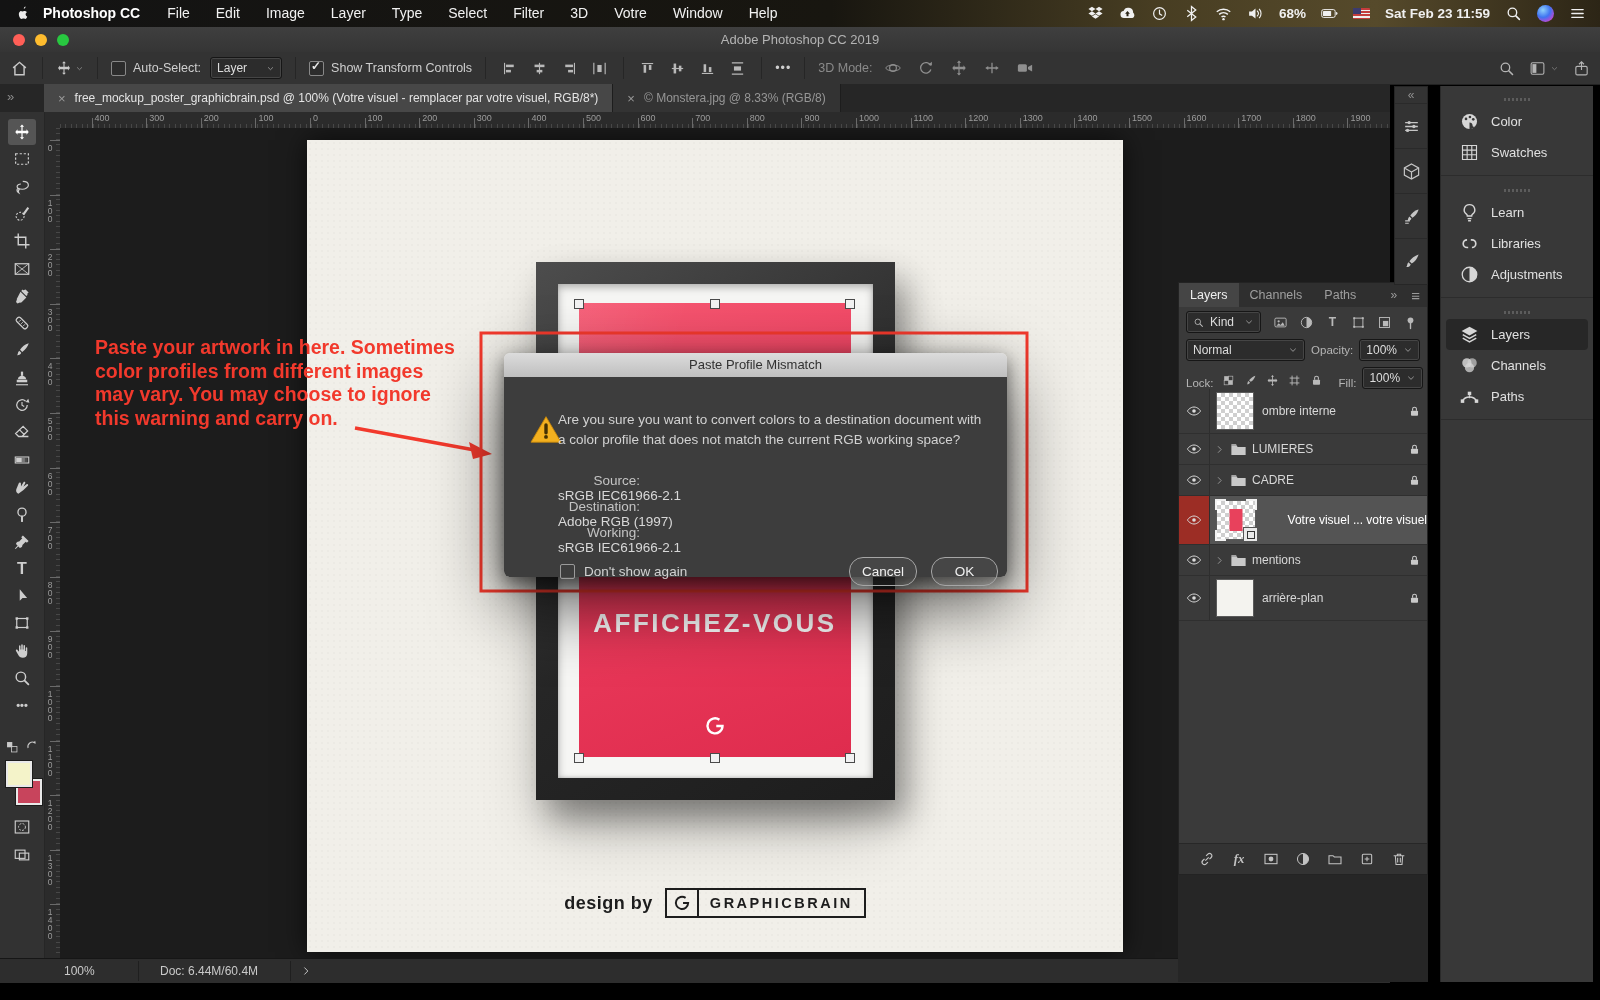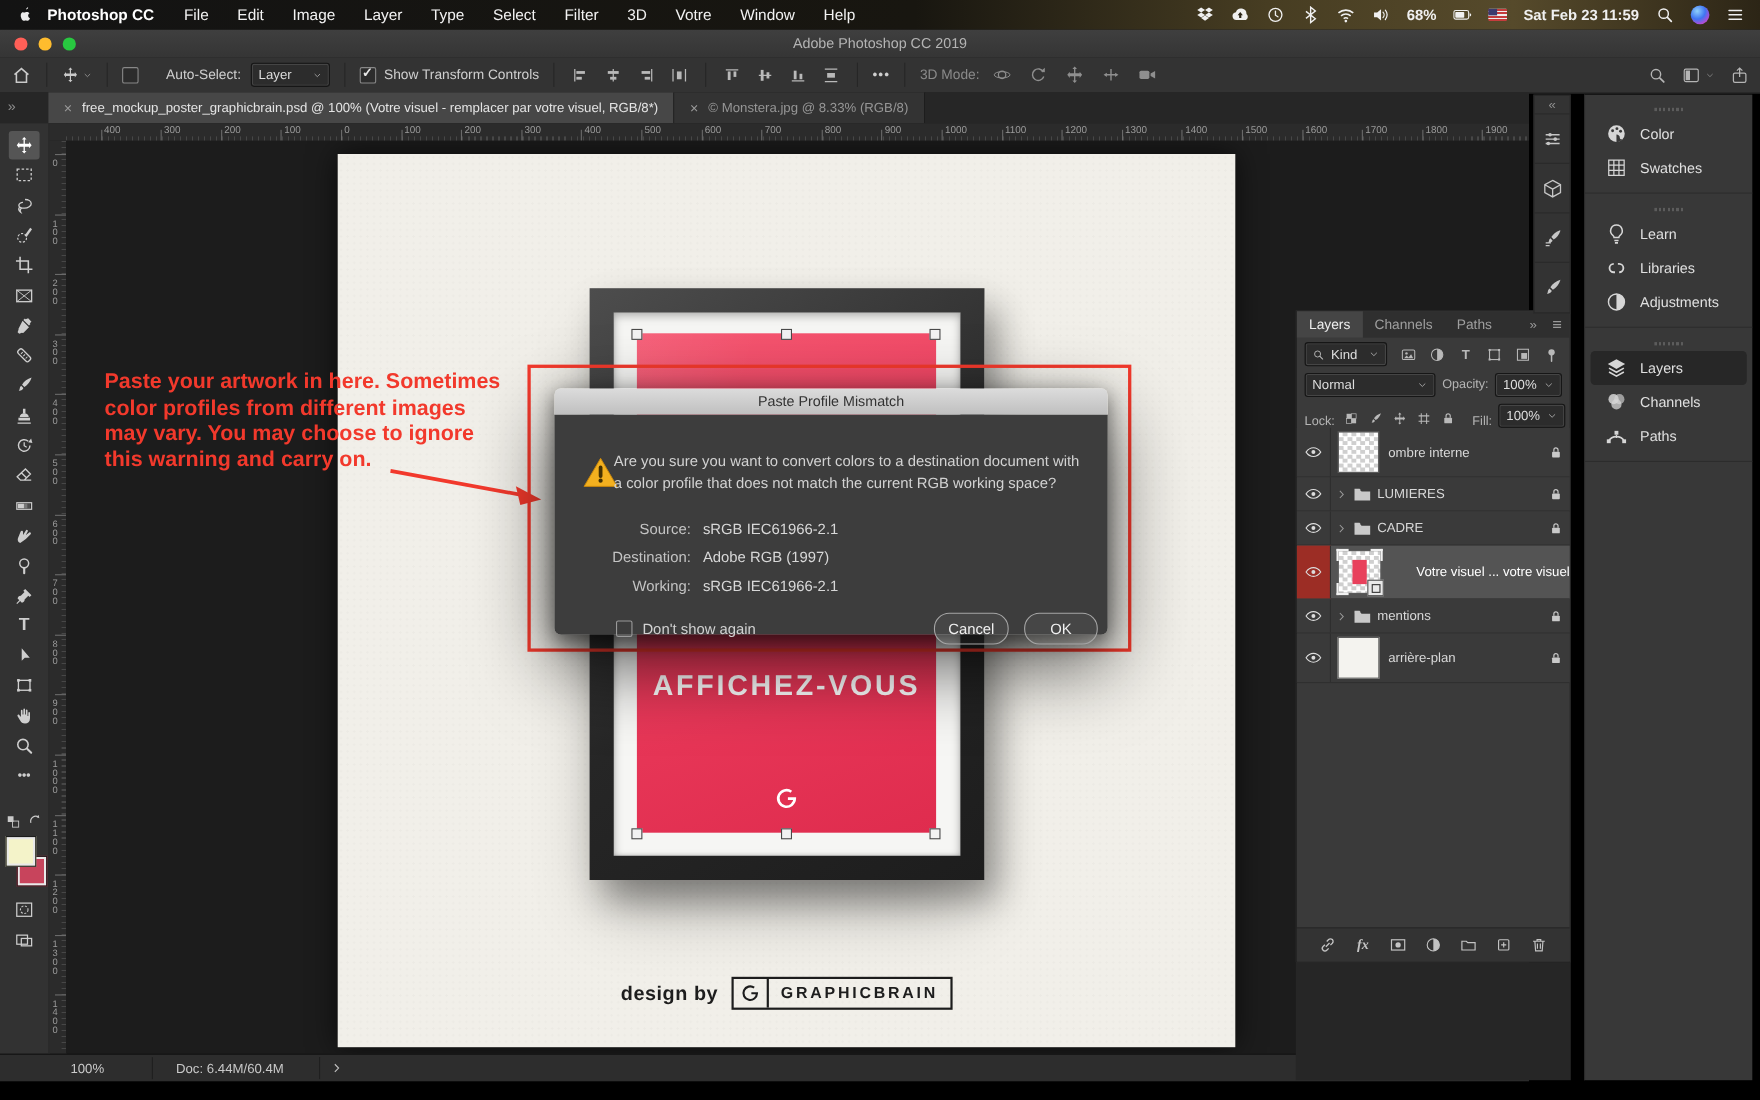--- a/index.html
+++ b/index.html
@@ -96,21 +96,21 @@
   #anno-text{left:95px;top:336px;width:400px;z-index:30;color:#f2392c;font-size:19.5px;font-weight:bold;line-height:23.5px;}
 
   
   #dialog{left:504px;top:353px;width:503px;height:224px;z-index:50;border-radius:6px;
     box-shadow:0 26px 70px rgba(0,0,0,.65), 0 6px 18px rgba(0,0,0,.5);}
   #dlg-title{height:24px;border-radius:6px 6px 0 0;background:linear-gradient(#dcdcdc,#bfbfbf);
     text-align:center;line-height:24px;font-size:13px;color:#323232;border-bottom:1px solid #9a9a9a;}
   #dlg-body{position:absolute;left:0;top:24px;right:0;bottom:0;background:#3d3d3d;border-radius:0 0 6px 6px;color:#d2d2d2;font-size:13.5px;}
   #dlg-warn{position:absolute;left:24px;top:36px;width:36px;height:34px;}
   #dlg-msg{position:absolute;left:54px;top:33px;line-height:19.5px;}
-  .dlg-row{position:absolute;left:42px;display:flex;gap:11px;}
+  .dlg-row{position:absolute;left:54px;display:flex;flex-direction:column;}
   .dlg-row .lab{width:82px;text-align:right;color:#c4c4c4;}
   .dlg-row .val{color:#d8d8d8;}
   #dlg-check{position:absolute;left:56px;top:187px;display:flex;align-items:center;gap:9px;}
   #dlg-check .cbx{background:transparent;border-color:#9a9a9a;}
   .dlg-btn{position:absolute;top:180px;height:27px;border-radius:14px;border:1.5px solid #a6a6a6;
     background:rgba(255,255,255,.05);color:#f0f0f0;font-size:13.5px;display:flex;align-items:center;justify-content:center;}
 
   
   #layerspanel{left:1178px;top:282px;width:250px;height:593px;background:#3a3a3a;border:1px solid #232323;box-sizing:border-box;z-index:20;}
   #lp-tabs{height:24px;background:#2f2f2f;display:flex;align-items:stretch;font-size:12.5px;color:#9f9f9f;}
@@ -261,21 +261,21 @@
               <path fill="currentColor" d="M12 2 9.2 5h2v5.2H6V8.2L3 12l3 3.8v-2h5.2V19H9.2L12 22l2.8-3h-2v-5.2H18v2l3-3.8-3-3.8v2h-5.2V5h2z"></path>
             </svg>
           </span>
           <span class="ic" style="height: 9px; width: 9px; color: rgb(154, 154, 154);">
             <svg viewBox="0 0 24 24">
               <path fill="none" stroke="currentColor" stroke-width="2" d="m5.5 8.8 6.5 6.4 6.5-6.4"></path>
             </svg>
           </span>
         </span>
         <span class="ob-div"></span>
-        <span class="flex" style="gap: 25px;">
+        <span class="flex" style="gap: 7px;">
           <span class="cbx"></span>
           <span class="ob-label">Auto-Select:</span>
         </span>
         <span class="dd" style="width: 58px;">
           <span style="flex: 1 1 0%;">Layer</span>
           <span class="ic" style="height: 9px; width: 9px; color: rgb(170, 170, 170);">
             <svg viewBox="0 0 24 24">
               <path fill="none" stroke="currentColor" stroke-width="2" d="m5.5 8.8 6.5 6.4 6.5-6.4"></path>
             </svg>
           </span>

